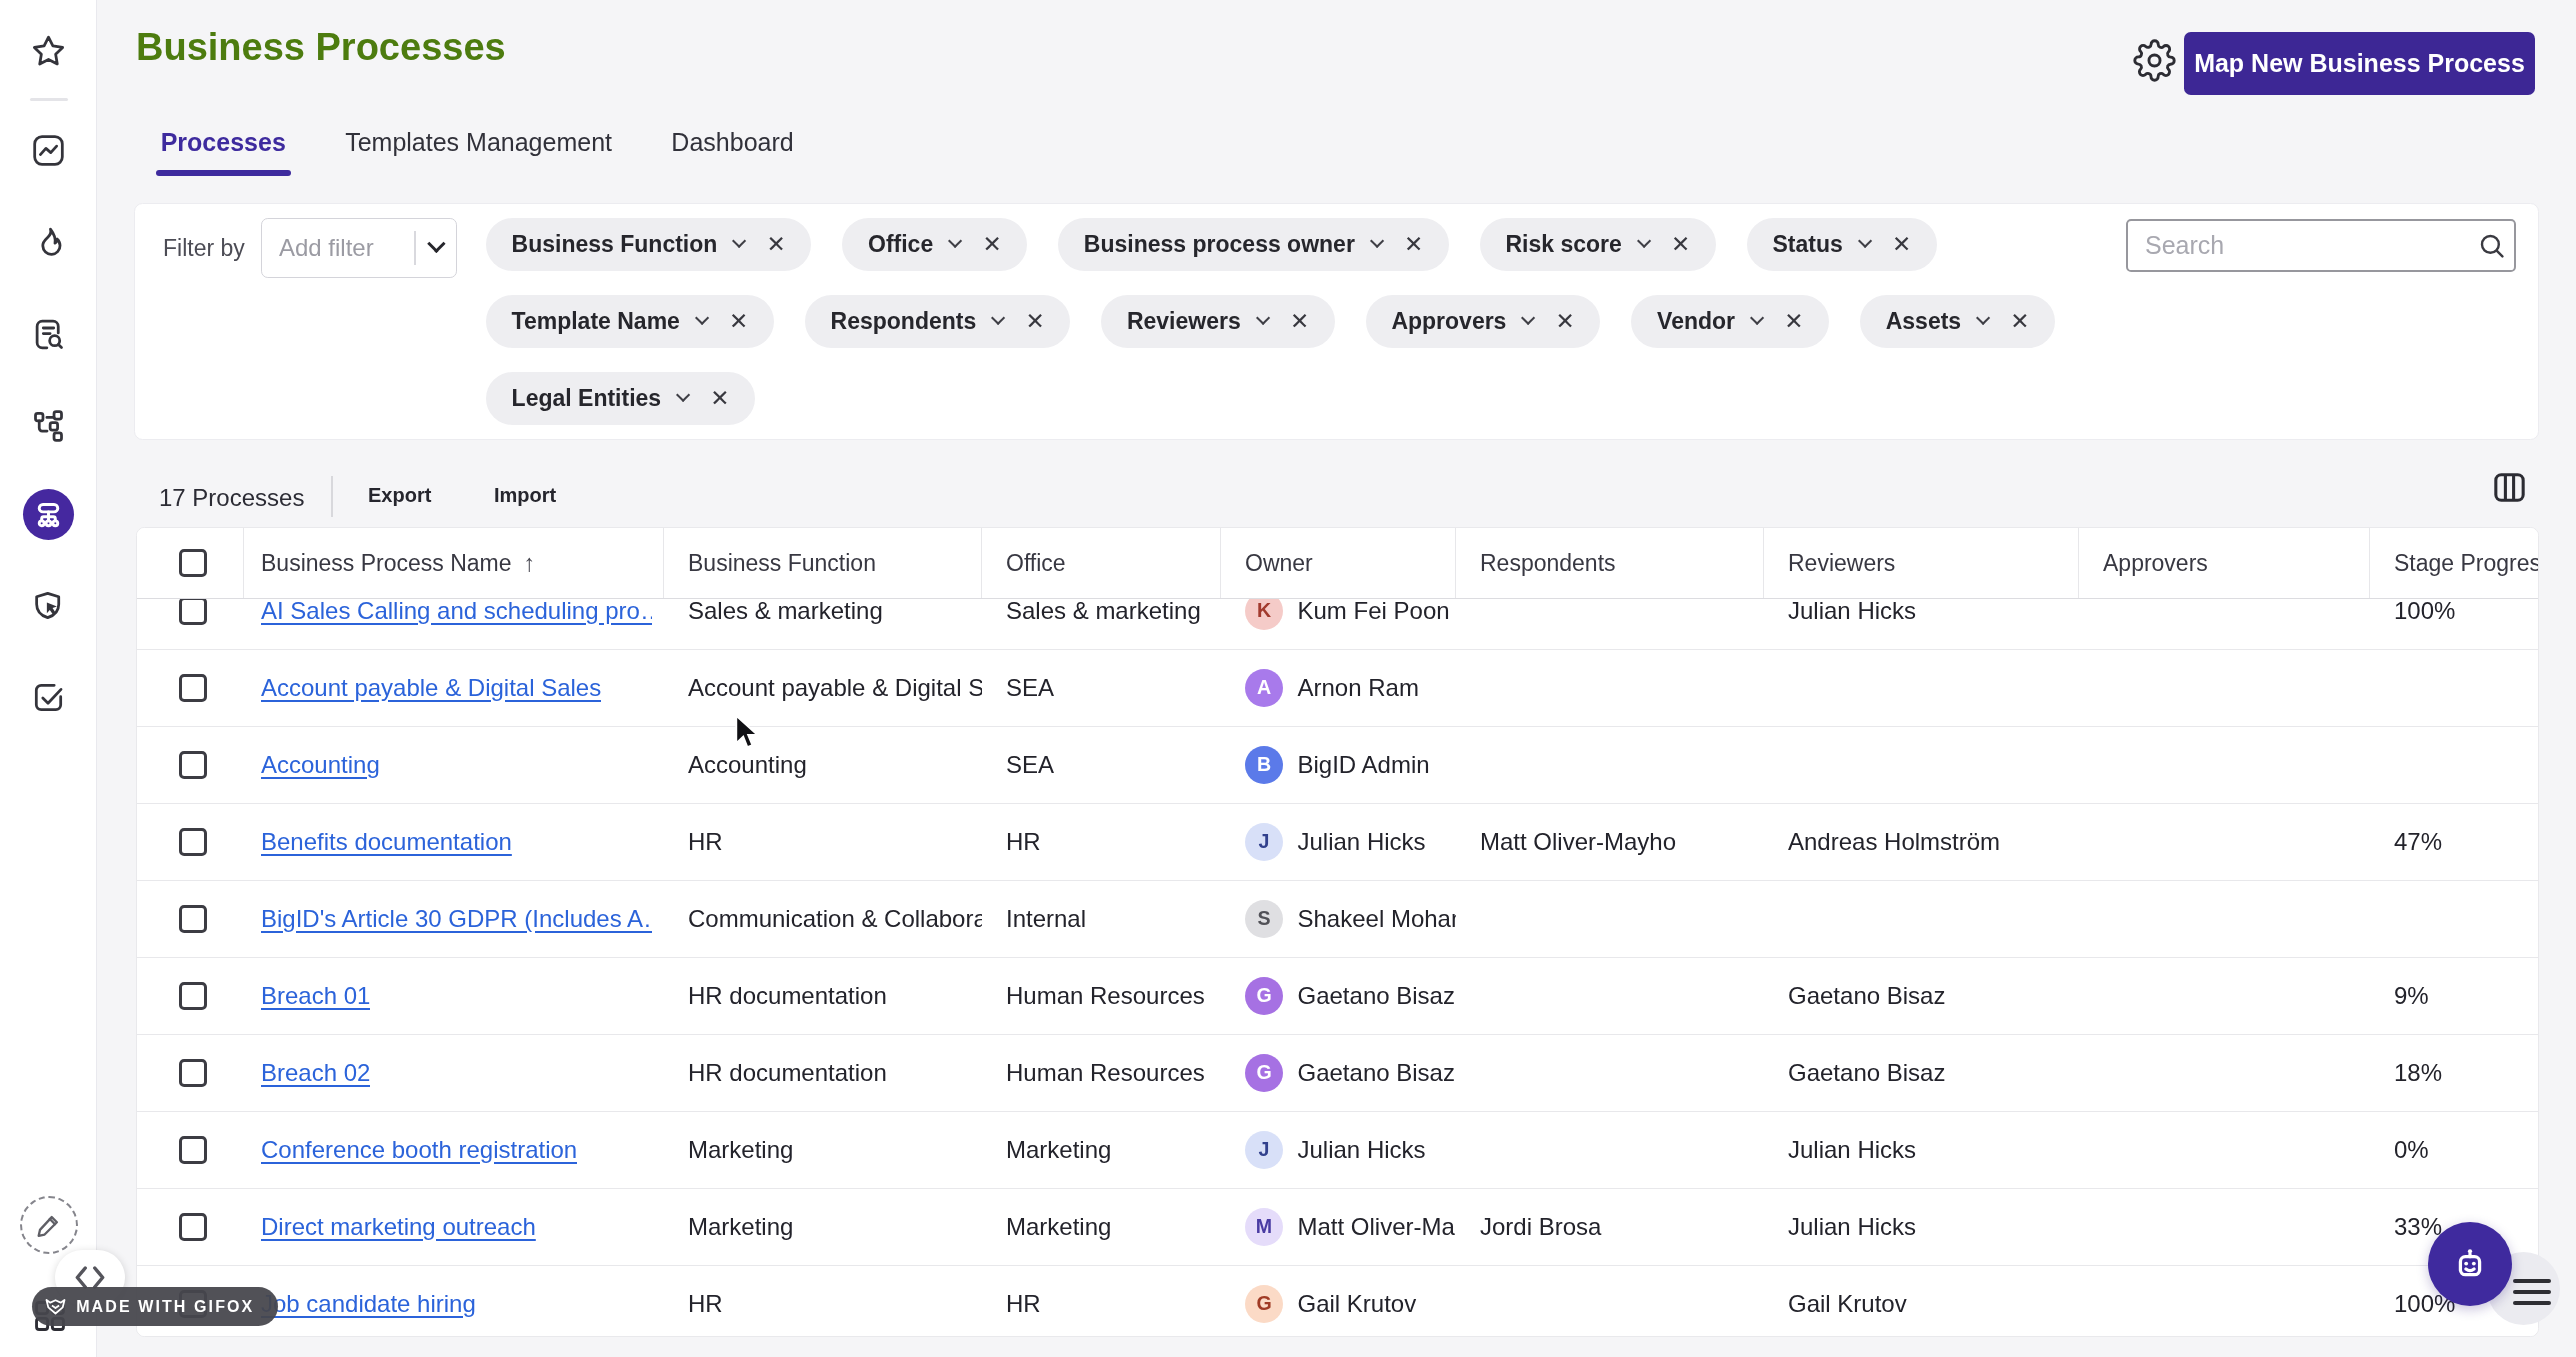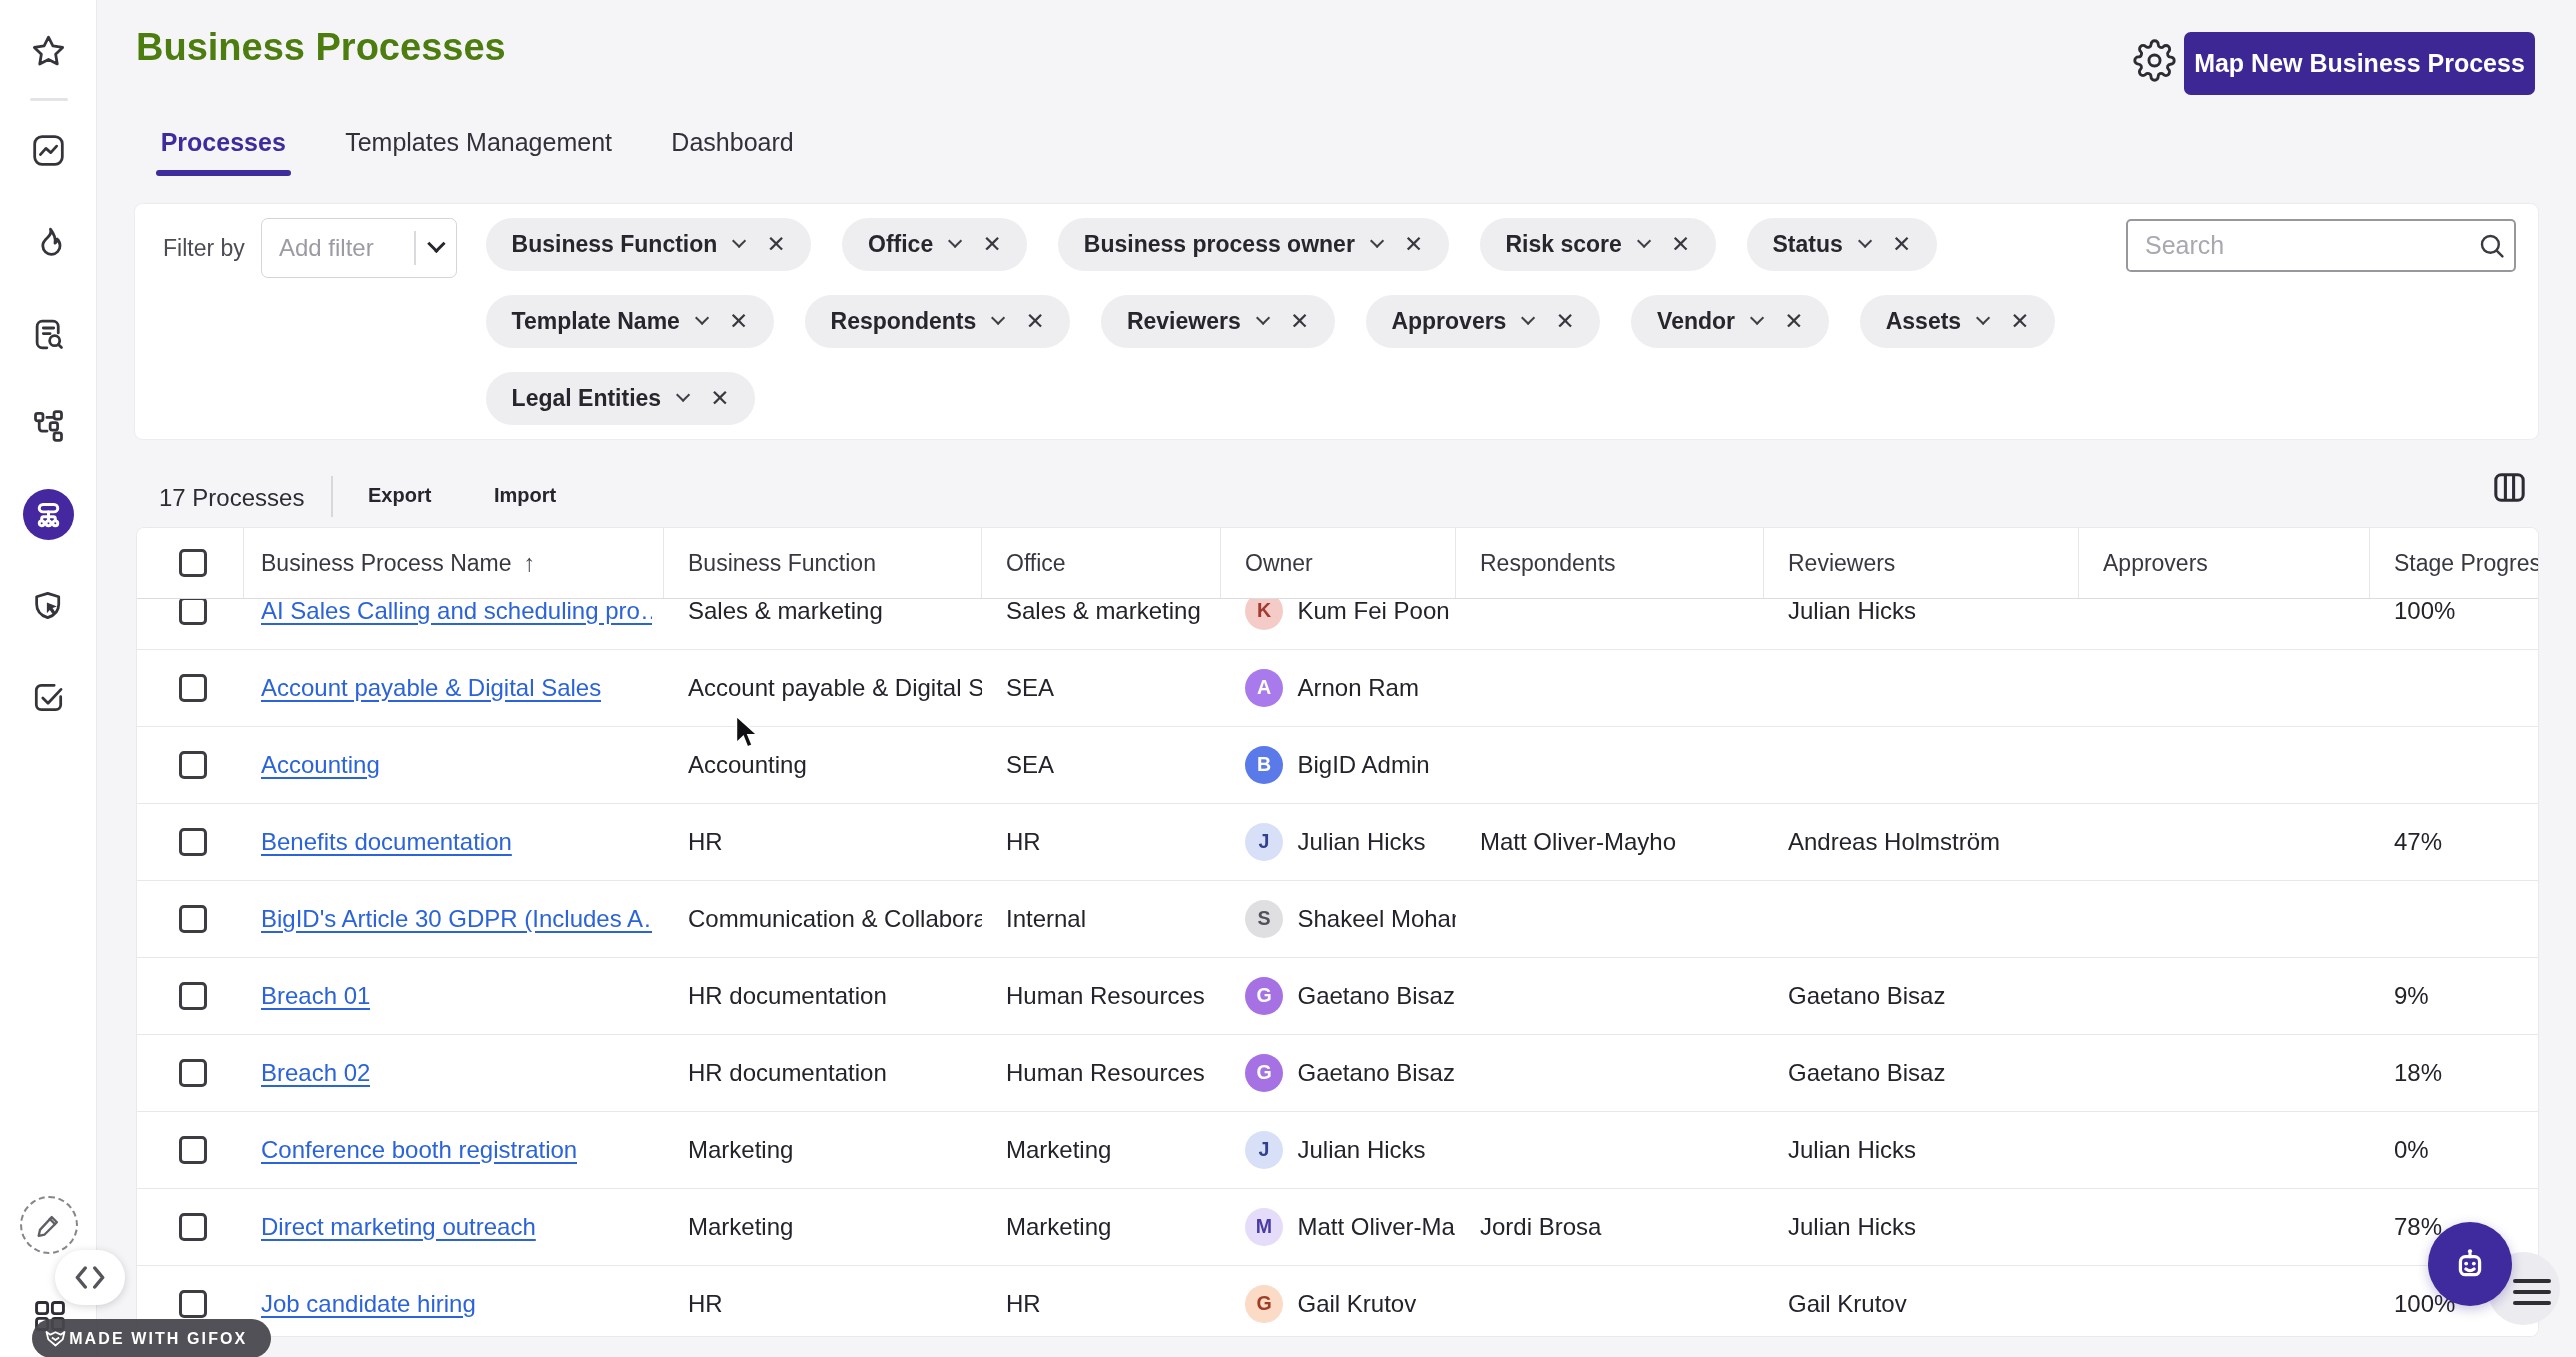--- a/index.html
+++ b/index.html
@@ -16,22 +16,22 @@
     border-radius:50%; background:#45289f; display:flex; align-items:center; justify-content:center; }
   .pencil-circle { position:absolute; left:19.6px; top:1196px; width:58px; height:58px; border-radius:50%;
     border:2.6px dashed #85858c; display:flex; align-items:center; justify-content:center; color:#5f5f66; }
   .collapse-pill { position:absolute; left:55px; top:1250px; width:70px; height:55px; border-radius:29px;
     background:#fff; box-shadow:0 1.7px 8.5px rgba(0,0,0,.16); display:flex; align-items:center; justify-content:center;
     z-index:25; color:#55555c; }
   .grid-bottom { position:absolute; left:31px; top:1297px; width:38px; height:38px; color:#2e2e35; z-index:21; }
 
   
   .gifox { position:absolute; left:32px; top:1287px; height:39px; border-radius:20.5px;
-    background:rgba(70,70,76,.94); display:inline-flex; align-items:center; gap:0;
-    padding:0 24px 0 10.2px; z-index:40;margin-top:32px; }
+    background:rgba(70,70,76,.94); display:inline-flex; align-items:center; gap:7px;
+    padding:0 24px 0 10.2px; z-index:40; }
   .gifox-label { color:#fff; font-size:16px; font-weight:700; letter-spacing:2.1px; }
 
   
   .page-title { position:absolute; left:136px; top:25.6px; font-size:38px; font-weight:700; color:#4d7c0f; }
   .gear { position:absolute; left:2133px; top:39px; width:43px; height:43px; color:#2c2c33; cursor:pointer; }
   .primary-btn { position:absolute; left:2184px; top:32px; width:351px; height:63px; background:#3d2795;
     border:none; border-radius:6.8px; color:#fff; font-size:25px; font-weight:600; cursor:pointer;
     font-family:inherit; }
 
   
@@ -490,21 +490,21 @@
         </div>
     <div class="cell">Marketing</div>
     <div class="cell">Marketing</div>
     <div class="cell">
       <span class="avatar" style="background: rgb(229, 220, 250); color: rgb(74, 60, 163);">M</span>
       <span class="owner-name">Matt Oliver-Ma</span>
     </div>
     <div class="cell">Jordi Brosa</div>
     <div class="cell">Julian Hicks</div>
     <div class="cell"></div>
-    <div class="cell">78%</div>
+    <div class="cell">33%</div>
   </div>
       <div class="trow tgrid">
     <div class="cell c-check">
           <span class="checkbox"></span>
         </div>
     <div class="cell c-name">
           <a class="plink" href="#">Job candidate hiring</a>
         </div>
     <div class="cell">HR</div>
     <div class="cell">HR</div>

